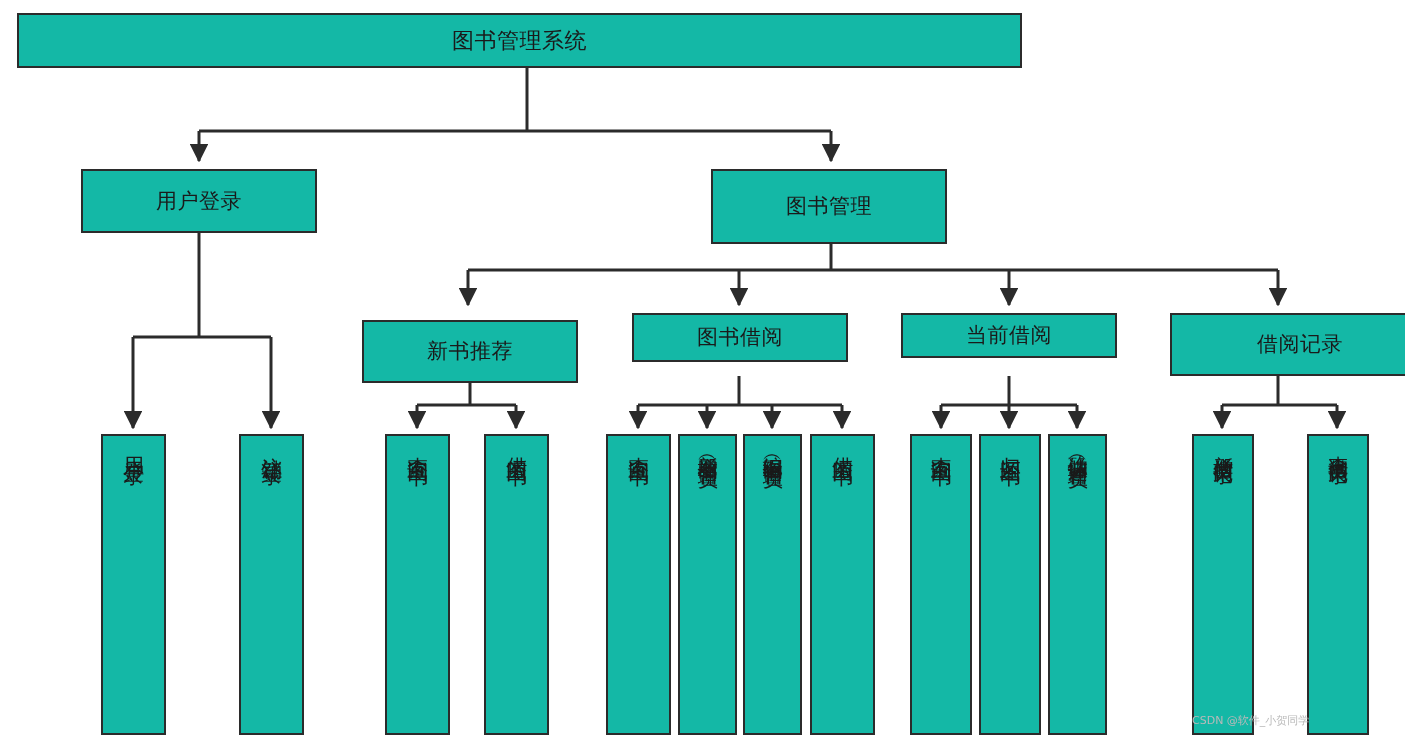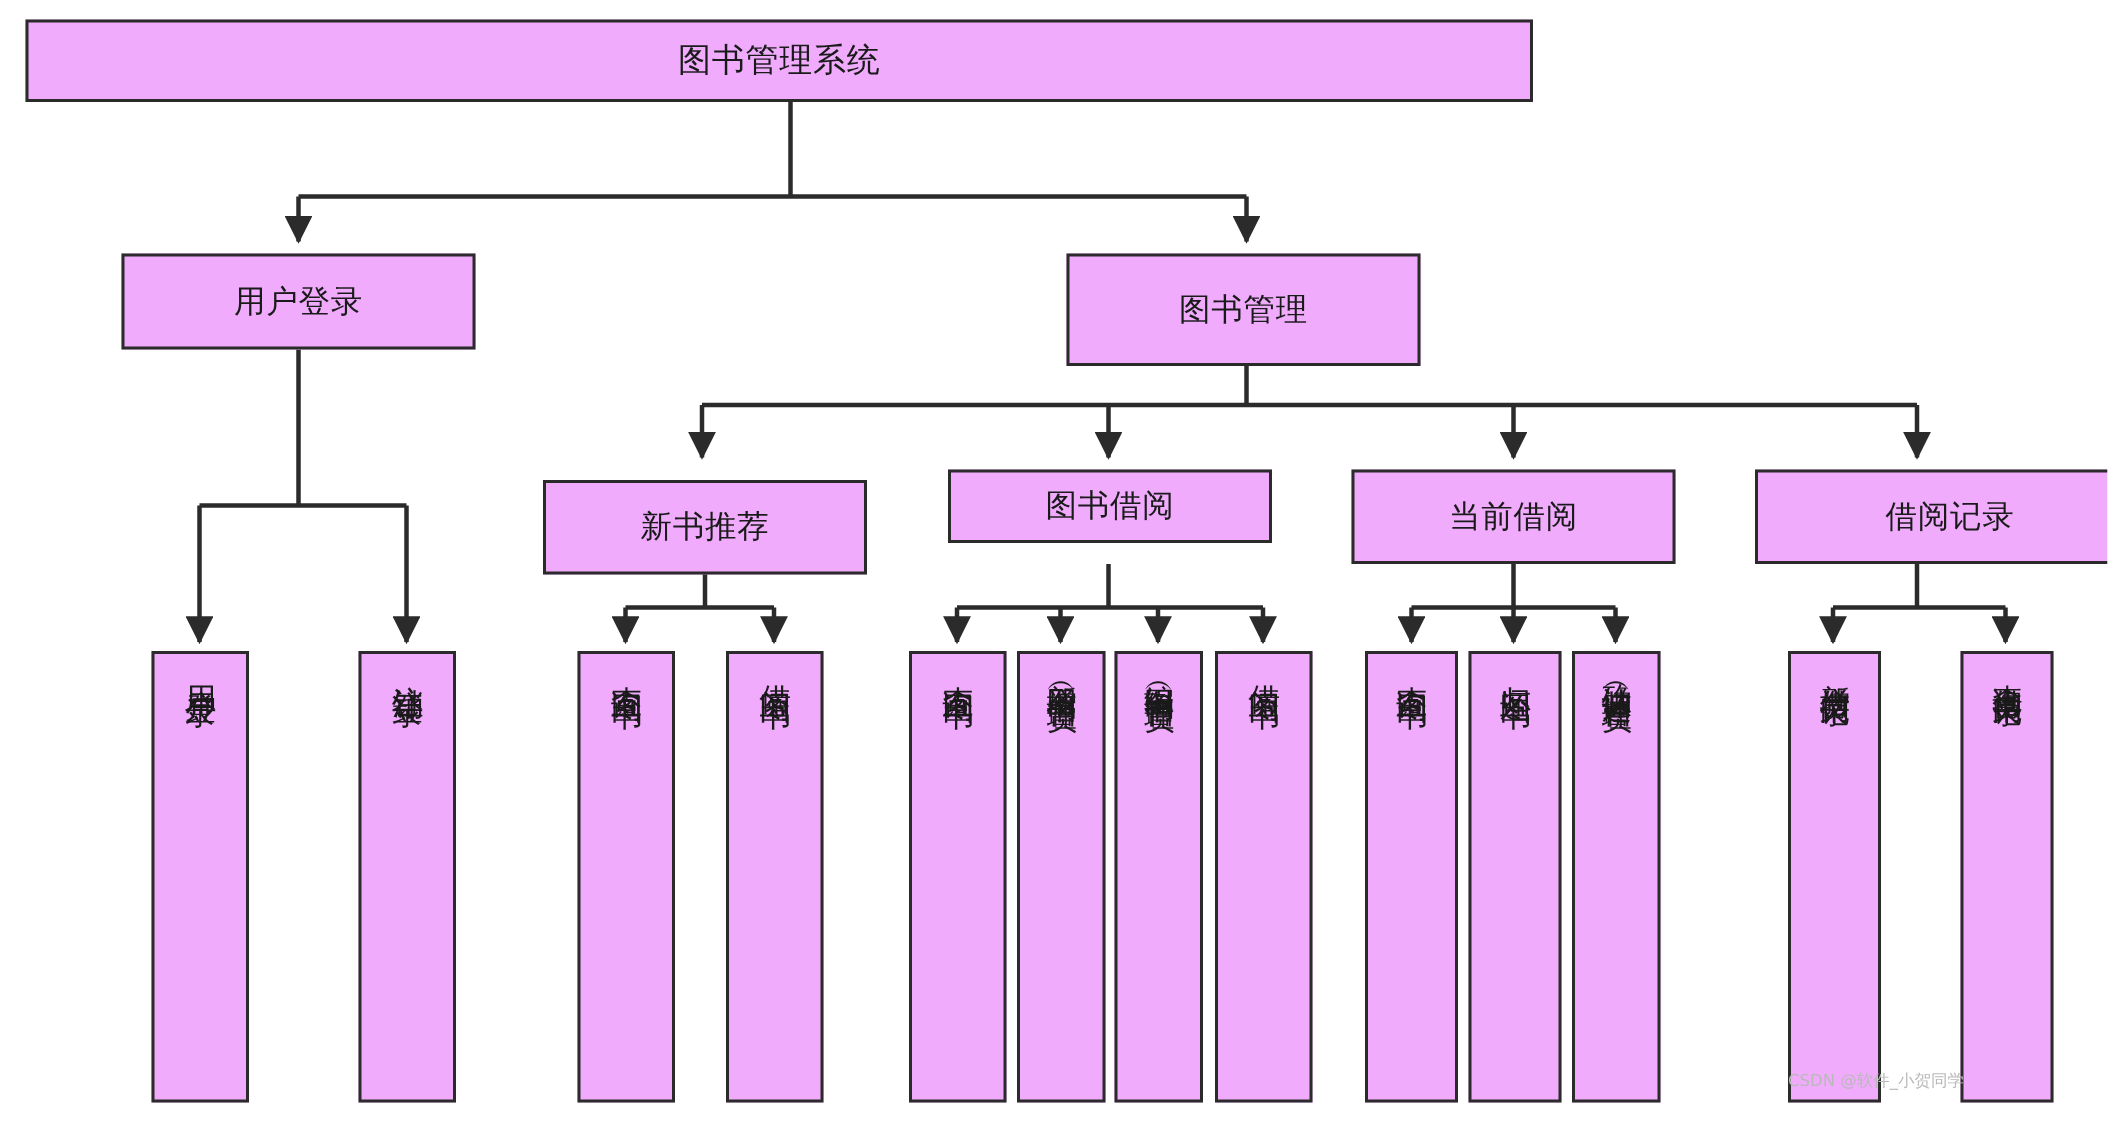--- a/index.html
+++ b/index.html
@@ -22,21 +22,21 @@
     left: 0;
     top: 0;
     width: 1405px;
     height: 747px;
     pointer-events: none;
   }
   .node {
     position: absolute;
     box-sizing: border-box;
     border: 2px solid #2b2b2b;
-    background: #f0abfc;
+    background: #14b8a6;
     display: flex;
     align-items: center;
     justify-content: center;
     color: #1a1a1a;
   }
   .node .lbl {
     display: block;
     text-align: center;
     line-height: 1.18;
     letter-spacing: 0.5px;
@@ -144,21 +144,21 @@
   </div>
 
   <div class="node h" style="left:362px; top:320px; width:216px; height:63px;justify-content:center;">
     <span class="lbl">新书推荐</span>
   </div>
 
   <div class="node h" style="left:632px; top:313px; width:216px; height:49px;">
     <span class="lbl">图书借阅</span>
   </div>
 
-  <div class="node h" style="left:901px; top:313px; width:216px; height:63px;">
+  <div class="node h" style="left:901px; top:313px; width:216px; height:45px;">
     <span class="lbl">当前借阅</span>
   </div>
 
   <div class="node h" style="left:1170px; top:313px; width:260px; height:63px;">
     <span class="lbl">借阅记录</span>
   </div>
 
   <div class="node v" style="left:101px; top:434px; width:65px; height:301px;">
     <span class="lbl">用户登录</span>
   </div>

